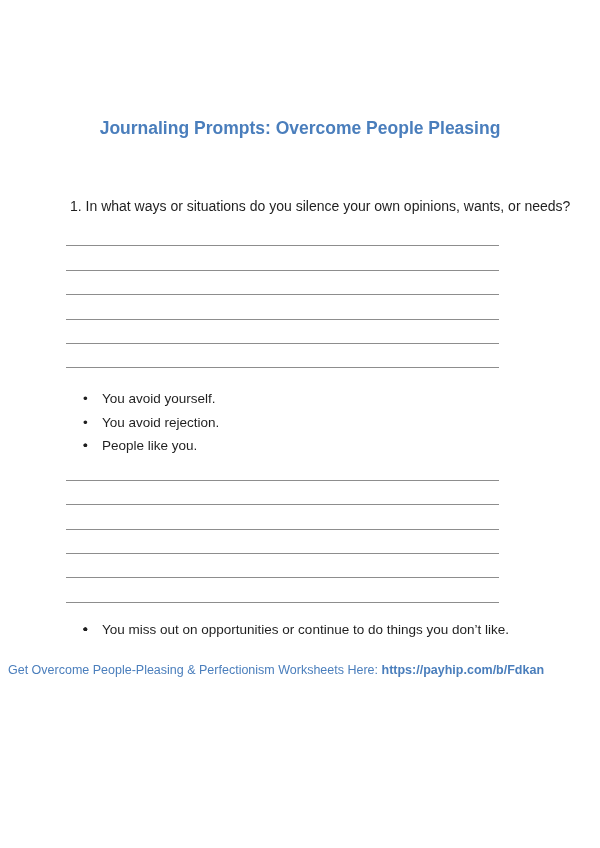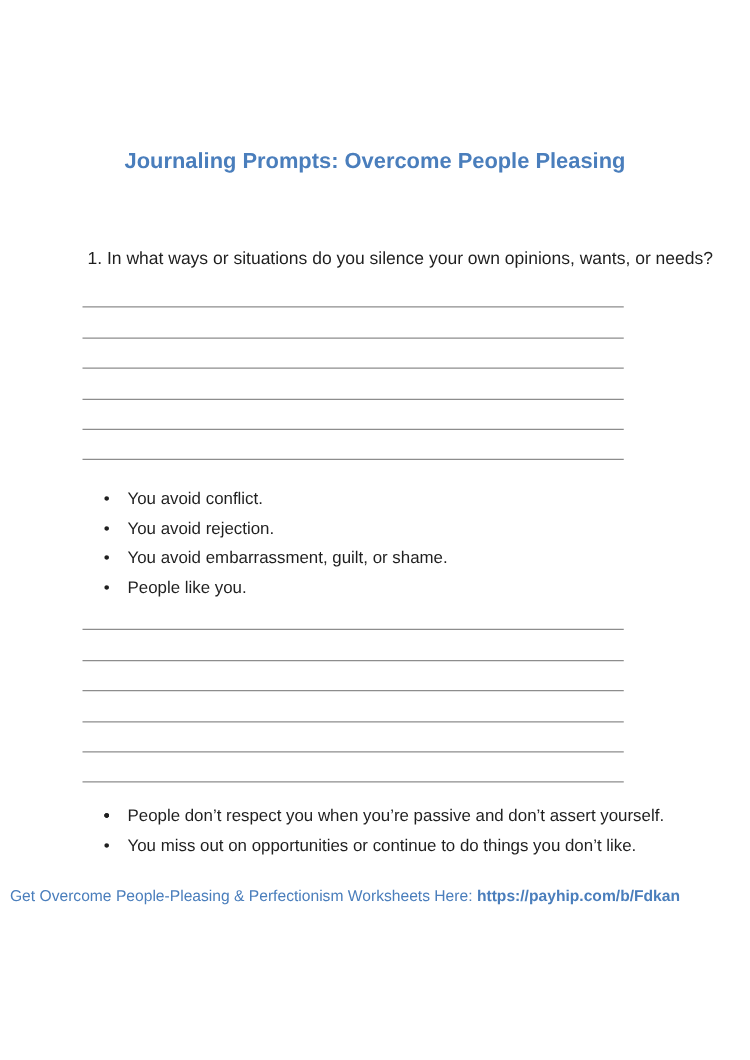--- a/index.html
+++ b/index.html
@@ -94,29 +94,28 @@
         <div class="write-line"></div>
         <div class="write-line"></div>
         <div class="write-line"></div>
       </div>
     </section>
 
     <section>
       <ul class="bullets">
         <li>
           <span class="bullet">•</span>
-          <span>You avoid conflict.</span>
+          <span>You avoid yourself.</span>
         </li>
         <li>
           <span class="bullet">•</span>
           <span>You avoid rejection.</span>
         </li>
         <li>
           <span class="bullet">•</span>
-          <span>You avoid embarrassment, guilt, or shame.</span>
         </li>
         <li>
           <span class="bullet">•</span>
           <span>People like you.</span>
         </li>
       </ul>
       <div class="lines lines-b">
         <div class="write-line"></div>
         <div class="write-line"></div>
         <div class="write-line"></div>
@@ -129,21 +128,20 @@
     <section>
       <ul class="bullets bullets-3">
         <li>
           <span class="bullet">•</span>
         </li>
         <li>
           <span class="bullet">•</span>
         </li>
         <li>
           <span class="bullet">•</span>
-          <span>People don’t respect you when you’re passive and don’t assert yourself.</span>
         </li>
         <li>
           <span class="bullet">•</span>
           <span>You miss out on opportunities or continue to do things you don’t like.</span>
         </li>
       </ul>
     </section>
 
   </div>
 

